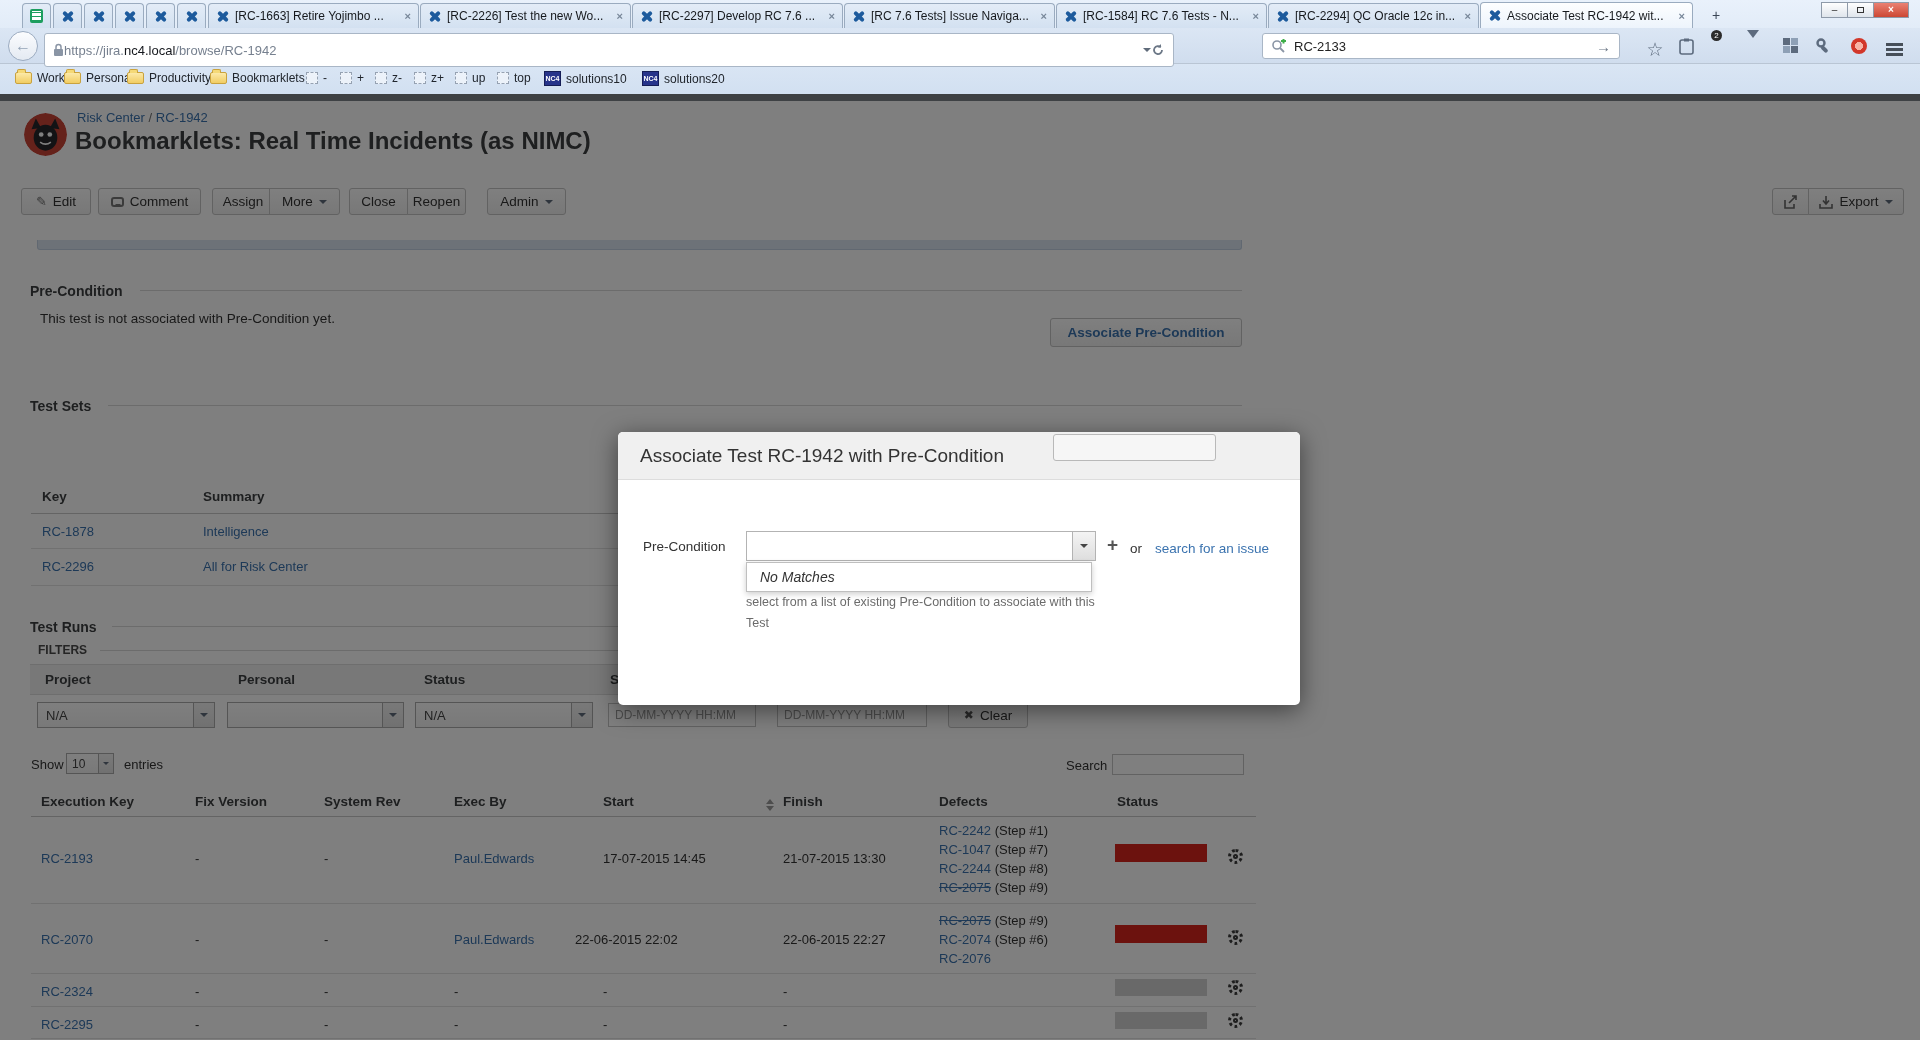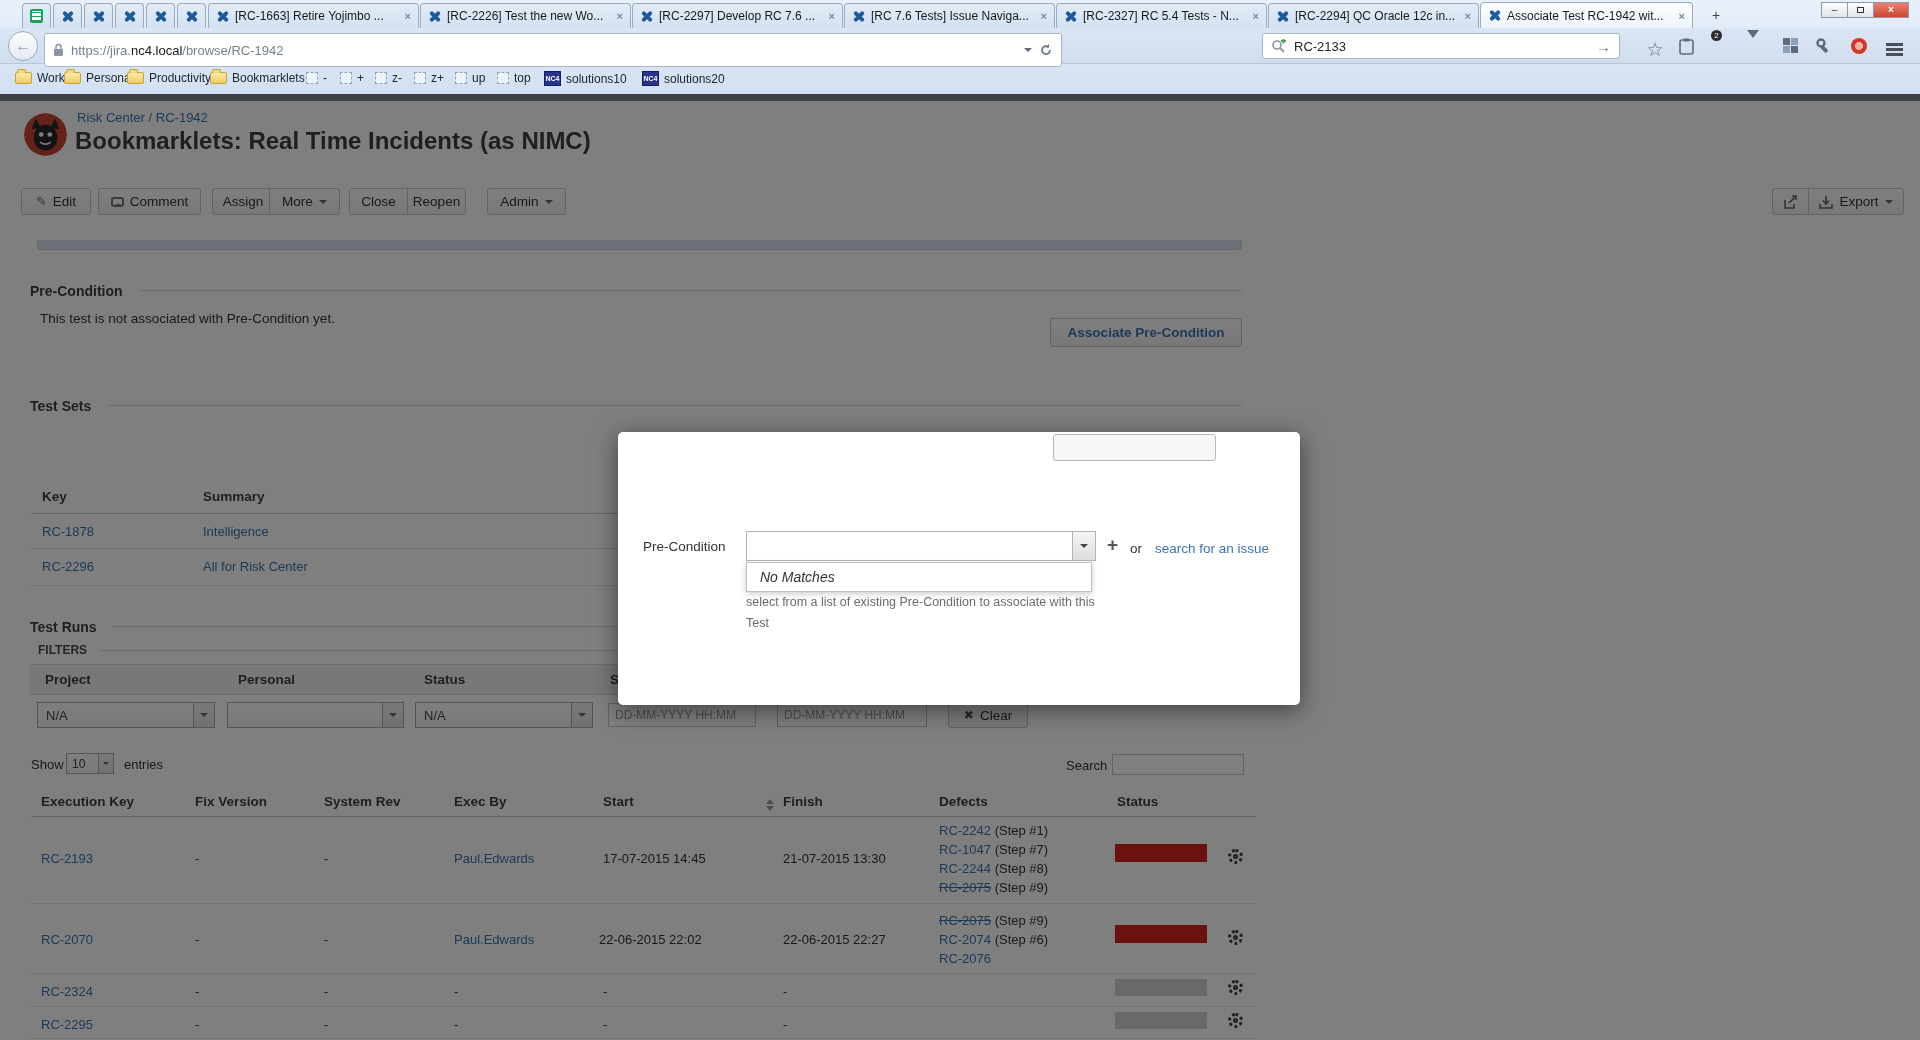--- a/index.html
+++ b/index.html
@@ -17,21 +17,21 @@
 .jicon::before,.jicon::after{content:"";position:absolute;left:5px;top:0;width:4px;height:13px;background:#1d5b9d;border-radius:2px}
 .jicon::before{transform:rotate(45deg)}
 .jicon::after{transform:rotate(-45deg)}
 .sheets-icon{width:14px;height:14px;border:2px solid #1d9e5f;background:repeating-linear-gradient(0deg,#1d9e5f 0 1px,#fff 1px 4px),#fff;border-radius:2px}
 .newtab{position:absolute;top:6px;width:28px;height:19px;border-radius:3px;text-align:center;font-size:14px;color:#3a4656;line-height:18px}
 .winbtn{position:absolute;top:2px;height:16px;border:1px solid #8e9aa9;background:linear-gradient(#fefefe,#dfe5ec);color:#333;font-size:10px;text-align:center;line-height:14px}
 .winbtn.close{background:linear-gradient(#ea8173,#cc4733);color:#fff;font-weight:bold}
 .maxglyph{display:inline-block;width:7px;height:6px;border:1px solid #333;margin-top:4px}
 .navbar{position:absolute;top:28px;left:0;width:100%;height:36px;background:linear-gradient(#dbe6f4,#d0ddee);border-bottom:1px solid #b9c5d4}
 .backbtn{position:absolute;left:8px;top:31px;width:30px;height:30px;border-radius:50%;border:1px solid #9cacc1;background:linear-gradient(#fbfcfe,#e4eaf2);color:#93a3b6;font-size:16px;font-weight:bold;text-align:center;line-height:27px;z-index:3}
-.urlbar{position:absolute;left:44px;top:33px;width:1018px;height:26px;background:#fff;border:1px solid #a9b6c6;border-radius:3px;display:flex;align-items:center;padding:16px 8px;gap:7px;font-size:13px;color:#76808f}
+.urlbar{position:absolute;left:44px;top:33px;width:1130px;height:26px;background:#fff;border:1px solid #a9b6c6;border-radius:3px;display:flex;align-items:center;padding:16px 8px;gap:0;font-size:13px;color:#76808f}
 .url-domain{color:#14171c}
 .searchbar{position:absolute;left:1262px;top:33px;width:358px;height:26px;background:#fff;border:1px solid #a9b6c6;border-radius:3px;display:flex;align-items:center;padding:0 8px;gap:7px;font-size:13px;color:#222}
 .caret{display:inline-block;width:0;height:0;border:4px solid transparent;border-top-color:#5f6b7a;margin-top:4px}
 .navico{position:absolute;top:38px;font-size:17px;color:#5d6b7e;text-align:center;width:24px}
 .grid-ico{width:15px;height:15px;background:
  linear-gradient(#5d6b7e,#5d6b7e) 0 0/7px 7px no-repeat,
  linear-gradient(#8ea0b6,#8ea0b6) 8px 0/7px 7px no-repeat,
  linear-gradient(#8ea0b6,#8ea0b6) 0 8px/7px 7px no-repeat,
  linear-gradient(#5d6b7e,#5d6b7e) 8px 8px/7px 7px no-repeat}
 .red-ico{width:17px;height:17px;background:#cf4437;border-radius:3px;position:relative}
@@ -140,21 +140,21 @@
       <span class="tab-title">[RC-2297] Develop RC 7.6 ...</span>
       <span class="tab-close">×</span>
     </div>
     <div class="tab" style="left:844px;width:211px">
       <span class="jicon"></span>
       <span class="tab-title">[RC 7.6 Tests] Issue Naviga...</span>
       <span class="tab-close">×</span>
     </div>
     <div class="tab" style="left:1056px;width:211px">
       <span class="jicon"></span>
-      <span class="tab-title">[RC-2327] RC 5.4 Tests - N...</span>
+      <span class="tab-title">[RC-1584] RC 7.6 Tests - N...</span>
       <span class="tab-close">×</span>
     </div>
     <div class="tab" style="left:1268px;width:211px">
       <span class="jicon"></span>
       <span class="tab-title">[RC-2294] QC Oracle 12c in...</span>
       <span class="tab-close">×</span>
     </div>
     <div class="tab active" style="left:1480px;width:213px">
       <span class="jicon"></span>
       <span class="tab-title">Associate Test RC-1942 wit...</span>
@@ -414,21 +414,21 @@
     <div class="dline"><a class="lnk strike">RC-2075</a> <span>(Step #9)</span></div>
   </div>
   <div class="bar bar-fail" style="left:1115px;top:750px"></div>
   <div class="ab" style="left:1228px;top:755px"><span class="gear"></span></div>
   <div class="hline soft" style="left:31px;top:809px;width:1225px"></div>
 
   <div class="cell" style="left:41px;top:838px"><a class="lnk">RC-2070</a></div>
   <div class="cell" style="left:195px;top:838px">-</div>
   <div class="cell" style="left:324px;top:838px">-</div>
   <div class="cell" style="left:454px;top:838px"><a class="lnk">Paul.Edwards</a></div>
-  <div class="cell" style="left:599px;top:838px">22-06-2015 22:02</div>
+  <div class="cell" style="left:575px;top:838px">22-06-2015 22:02</div>
   <div class="cell" style="left:783px;top:838px">22-06-2015 22:27</div>
   <div class="ab" style="left:939px;top:817px">
     <div class="dline"><a class="lnk strike">RC-2075</a> <span>(Step #9)</span></div>
     <div class="dline"><a class="lnk">RC-2074</a> <span>(Step #6)</span></div>
     <div class="dline"><a class="lnk">RC-2076</a></div>
   </div>
   <div class="bar bar-fail" style="left:1115px;top:831px"></div>
   <div class="ab" style="left:1228px;top:836px"><span class="gear"></span></div>
   <div class="hline soft" style="left:31px;top:879px;width:1225px"></div>
 
@@ -451,20 +451,21 @@
   <div class="bar bar-todo" style="left:1115px;top:918px;height:17px"></div>
   <div class="ab" style="left:1228px;top:919px"><span class="gear"></span></div>
   <div class="hline soft" style="left:31px;top:944px;width:1225px"></div>
 
   <div class="dimmer"></div>
 </div>
 
 <div class="float-btn"></div>
 
 <div class="modal">
+  <div class="m-head">Associate Test RC-1942 with Pre-Condition</div>
   <div class="m-label">Pre-Condition</div>
   <div class="combo">
     <input style="position: absolute; inset: 0px 23px 0px 0px; border: none; outline: none; padding: 0px 8px; font-size: 13px; font-family: &quot;Liberation Sans&quot;, sans-serif;" value="">
     <span class="arrbtn">
         <span class="caret" style="border-top-color:#444"></span>
       </span>
   </div>
   <span class="m-plus">+</span>
   <span class="m-or">or</span>
   <a class="m-link lnk" style="left:537px">search for an issue</a>

